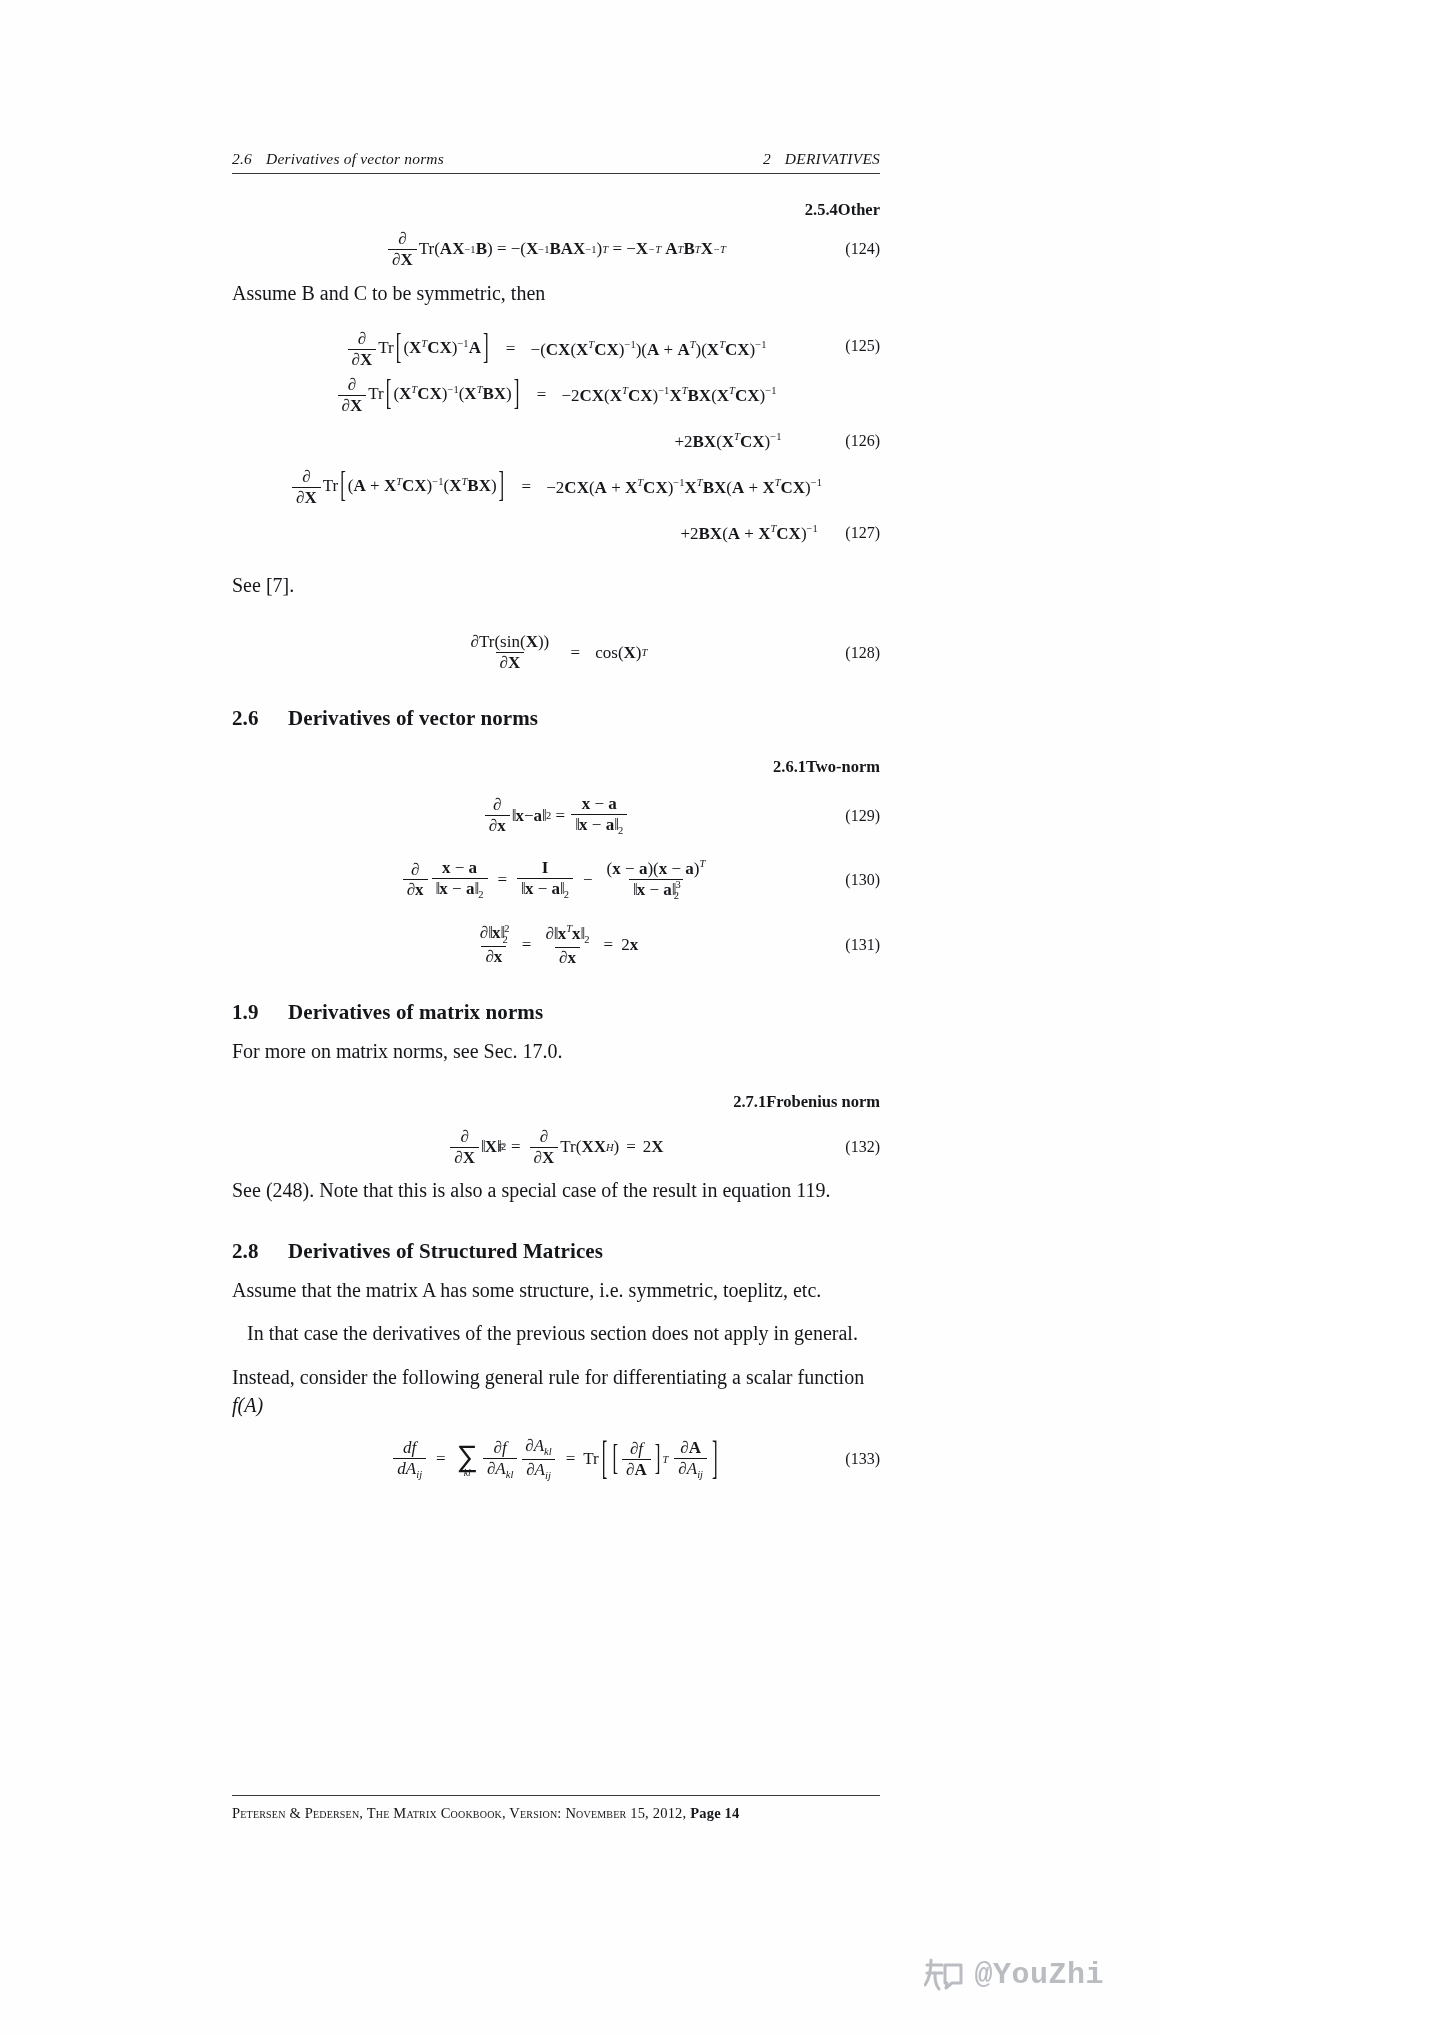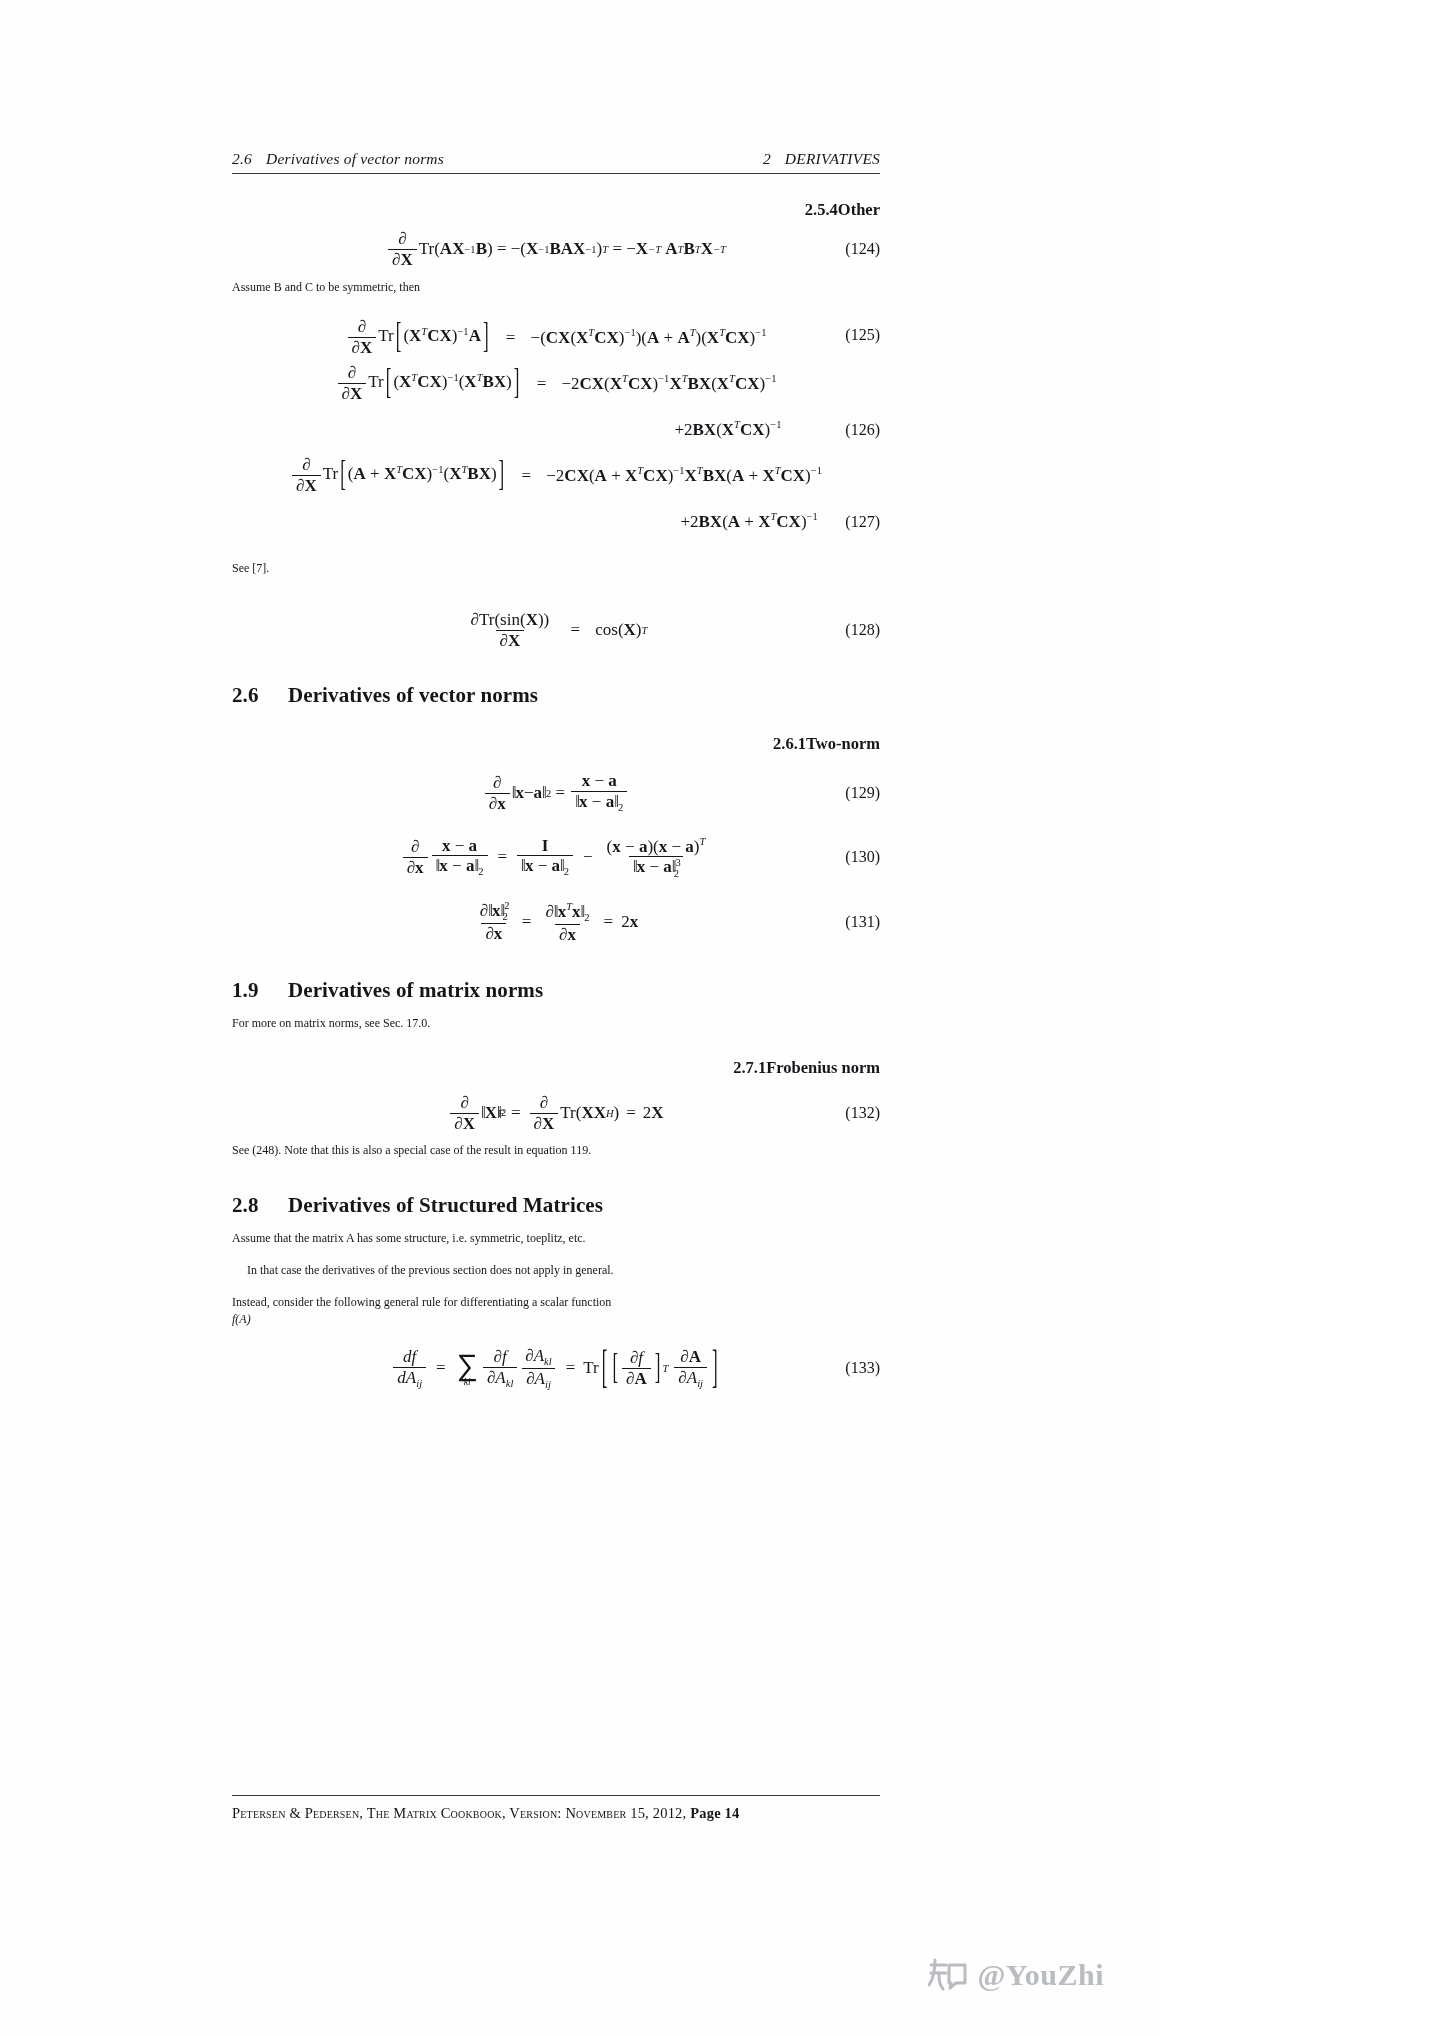--- a/index.html
+++ b/index.html
@@ -57,21 +57,21 @@
 
   h3.subsec {
     font-size: 16.5px;
     font-weight: bold;
     margin: 26px 0 6px 0;
     text-align: right;
   }
   h3.subsec .n { display: inline-block; min-width: 62px; }
 
   p.body {
-    font-size: 12px;
+    font-size: 20px;
     line-height: 1.42;
     margin: 9px 0 9px 0;
     text-align: justify;
   }
   p.tight { margin: 6px 0 4px 0; }
 
   
   .eqline {
     position: relative;
     display: flex;
@@ -168,21 +168,21 @@
 
   
   .watermark {
     position: absolute;
     right: 56px;
     bottom: 44px;
     display: flex;
     align-items: center;
     gap: 10px;
     color: #b9bcc1;
-    font-family: Liberation Serif, serif;
+    font-family: Liberation Mono, monospace;
     font-size: 30px;
     font-weight: bold;
     letter-spacing: 0.5px;
   }
   .watermark svg { display: block; }
 </style>
 </head>
 <body>
 
 <div class="page">

